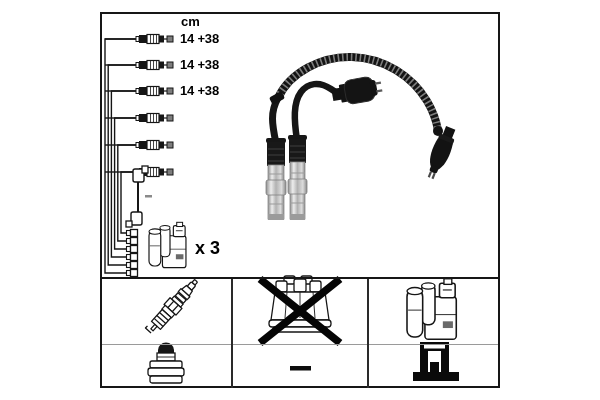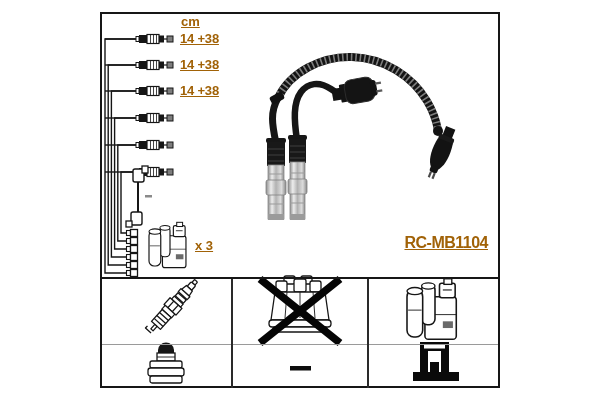--- a/index.html
+++ b/index.html
@@ -1,26 +1,26 @@
 <!DOCTYPE html>
 <html><head>
 <meta charset="utf-8">
 <style>
   html,body{margin:0;padding:0;background:#fff;}
   .page{position:relative;width:600px;height:400px;background:#ffffff;overflow:hidden;
         font-family:"Liberation Sans","DejaVu Sans",sans-serif;color:#111;}
   .frame{position:absolute;left:100px;top:12px;width:400px;height:376px;
          border:2px solid #161616;box-sizing:border-box;background:#fff;}
   .gfx{position:absolute;left:0;top:0;width:600px;height:400px;}
-  .txt{position:absolute;font-weight:bold;color:#a16207;white-space:pre;text-decoration:underline;}
+  .txt{position:absolute;font-weight:bold;color:#000000;white-space:pre;}
   .unit{left:181px;top:14px;font-size:13px;}
   .len{left:180px;width:70px;font-size:13px;letter-spacing:-0.2px;}
   .len.r0{top:31px}.len.r1{top:57px}.len.r2{top:83px}
   .len.r3{top:110px}.len.r4{top:137px}.len.r5{top:164px}
-  .mult{left:195px;top:238px;font-size:13px;}
+  .mult{left:195px;top:238px;font-size:18px;}
   .code{right:112px;top:234px;font-size:16px;letter-spacing:-0.5px;text-align:right;}
   .stock{right:112px;top:254px;font-size:13px;letter-spacing:-0.4px;text-align:right;}
   .t-top{position:absolute;left:100px;top:277px;width:400px;height:2px;background:#161616;}
   .t-mid{position:absolute;left:102px;top:344px;width:396px;height:1px;background:#9a9a9a;}
   .t-v{position:absolute;top:279px;width:2px;height:109px;background:#2a2a2a;}
   .t-v1{left:231px}.t-v2{left:367px}
 </style>
 </head>
 <body>
 
@@ -243,15 +243,14 @@
   <div class="t-v t-v2"></div>
 
   <div class="txt unit">cm</div>
   <div class="txt len r0">14 +38</div>
   <div class="txt len r1">14 +38</div>
   <div class="txt len r2">14 +38</div>
   <div class="txt len r3"></div>
   <div class="txt len r4"></div>
   <div class="txt len r5"></div>
   <div class="txt mult">x 3</div>
-  <div class="txt code">RC-MB1104</div>
 
 </div>
 
 </body></html>

